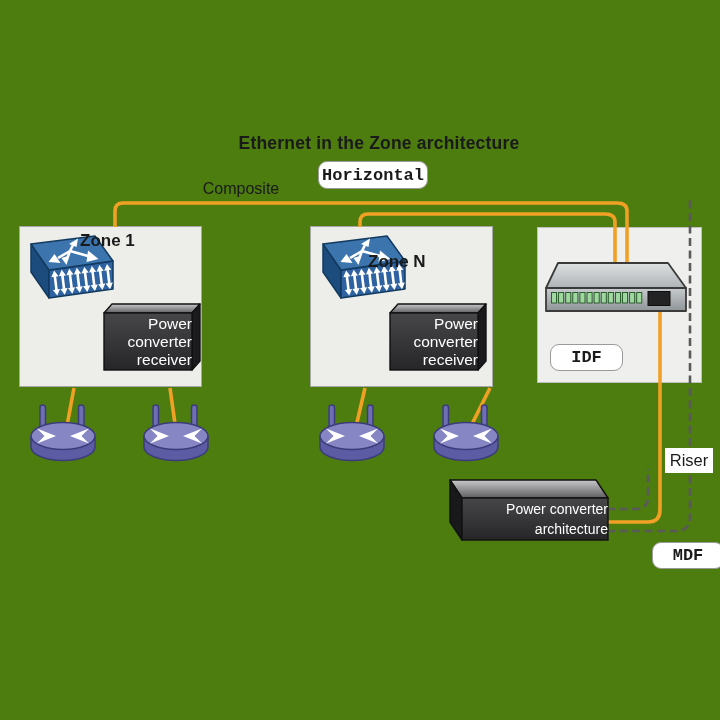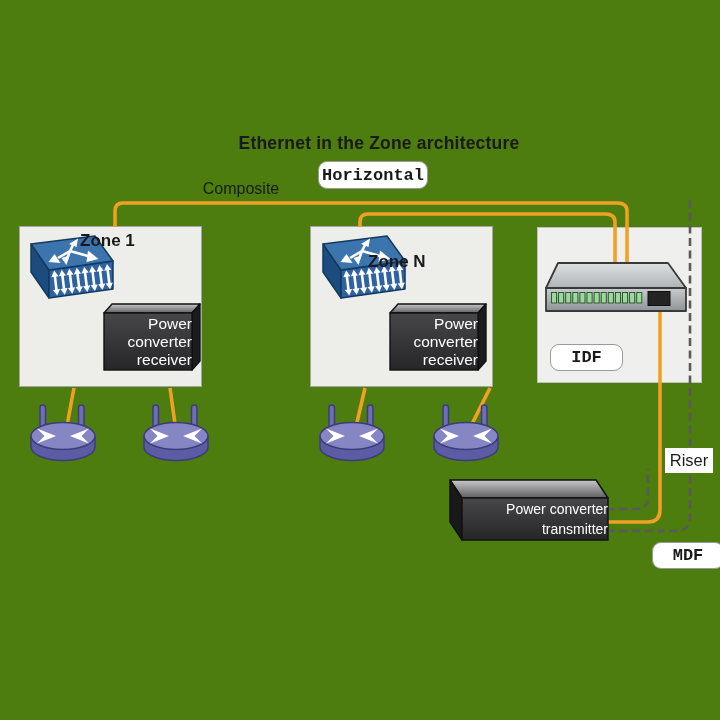--- a/index.html
+++ b/index.html
@@ -176,21 +176,21 @@
     <div>converter</div>
     <div>receiver</div>
   </div>
   <div class="txt conv-text r2">
     <div>Power</div>
     <div>converter</div>
     <div>receiver</div>
   </div>
   <div class="txt conv-text tx">
     <div>Power converter</div>
-    <div>transmitter</div>
+    <div>architecture</div>
   </div>
 
   <div class="pill idf-pill">
     <span>IDF</span>
   </div>
   <div class="pill mdf-pill">
     <span>MDF</span>
   </div>
 
   <div class="txt riser">Riser</div>

